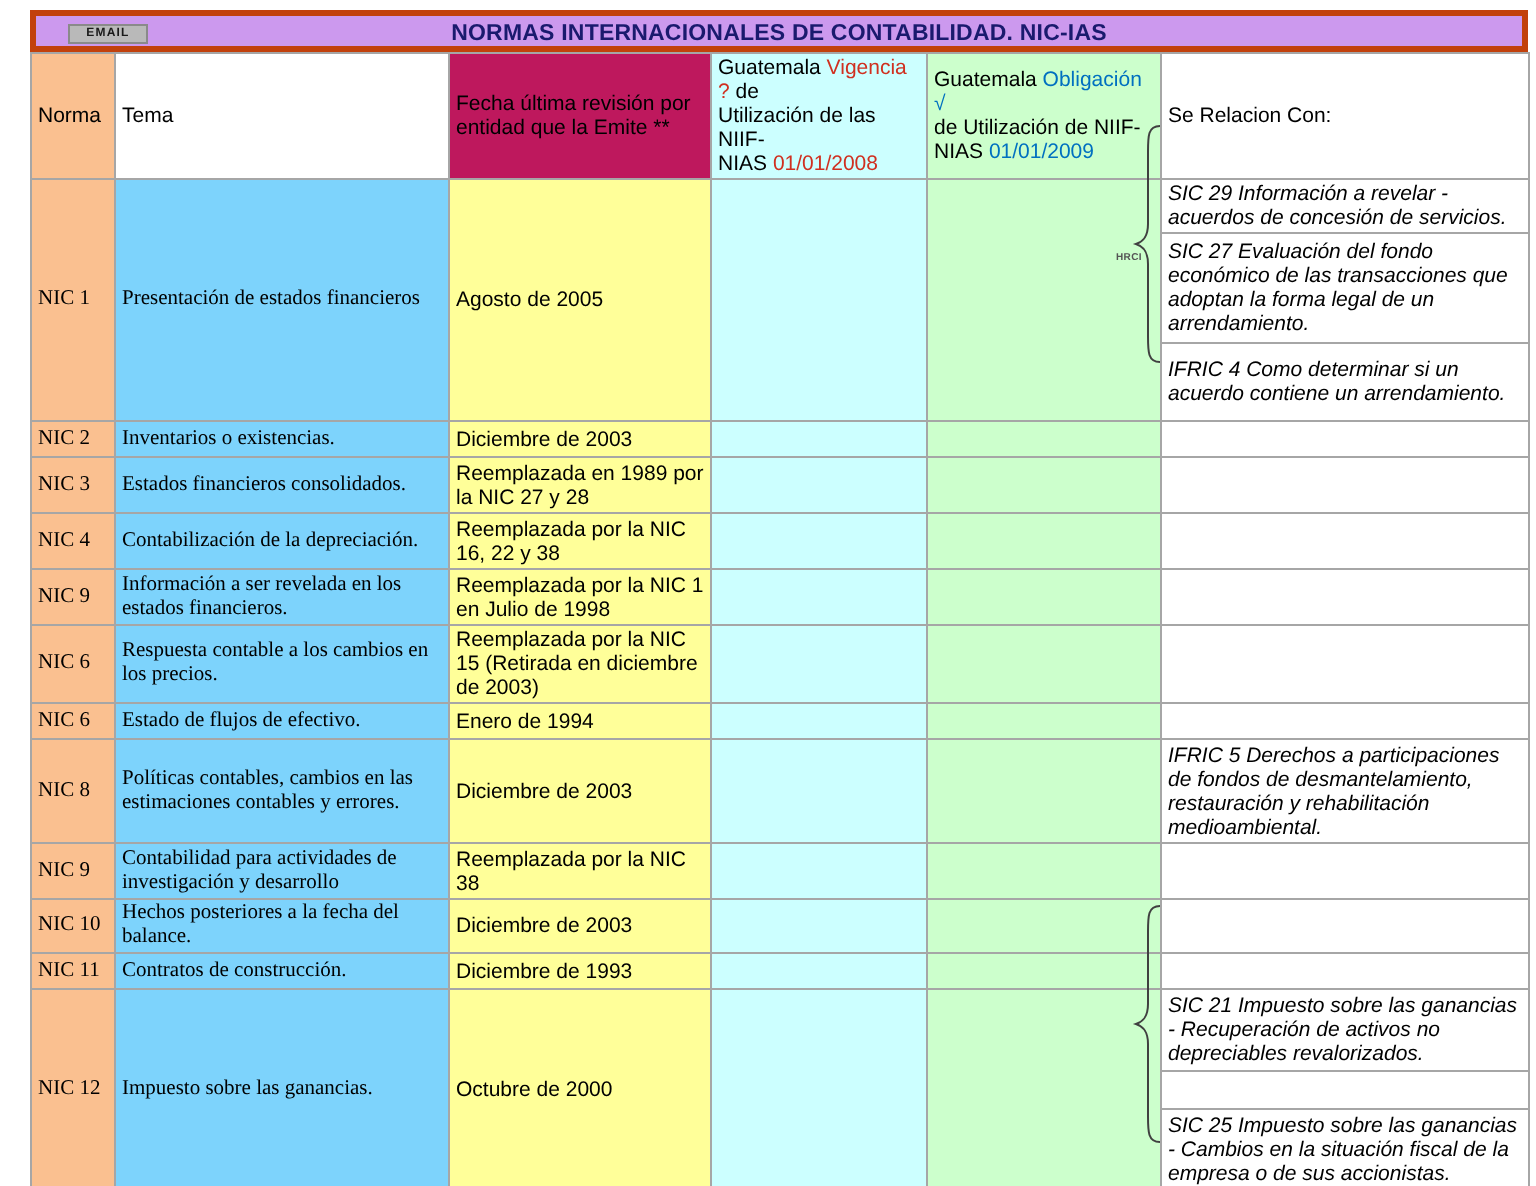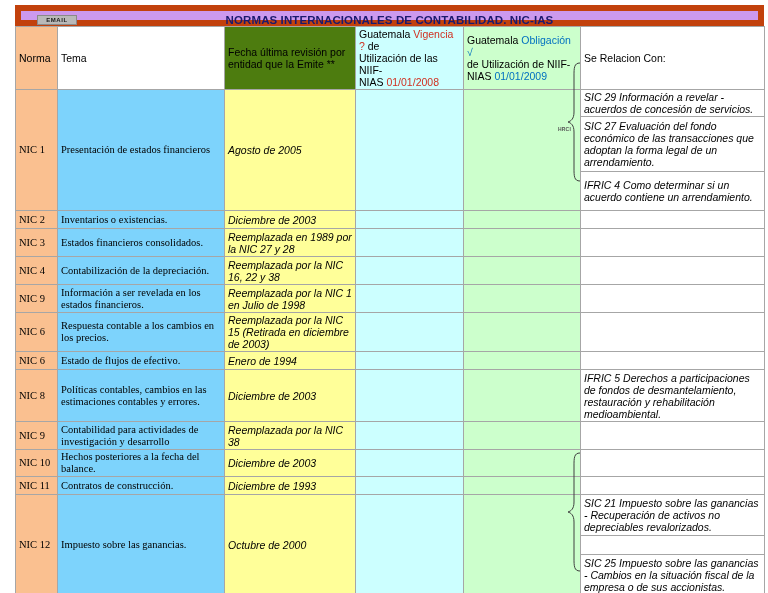--- a/index.html
+++ b/index.html
@@ -23,21 +23,21 @@
   }
 
   
   .title-band {
     position: absolute;
     left: 15px;
     top: 5px;
     width: 749px;
     height: 21px;
     background: #cc99ee;
-    border: 6px solid #c2410c;
+    border: 3px solid #c2410c;
     box-sizing: border-box;
   }
   .title-band .title-text {
     position: absolute;
     left: 0;
     right: 0;
     top: 0;
     line-height: 19px;
     text-align: center;
     font-weight: bold;
@@ -96,31 +96,31 @@
   thead th {
     height: 36px;
     text-align: center;
     font-weight: bold;
     font-size: 10.5px;
     line-height: 12px;
     vertical-align: middle;
   }
   th.h-norma { background: #fac090; }
   th.h-tema  { background: #ffffff; }
-  th.h-fecha { background: #4d7c0f; }
+  th.h-fecha { background: #be185d; }
   th.h-vig   { background: #ccffff; }
   th.h-obl   { background: #ccffcc; margin-left: 24px; }
   th.h-rel   { background: #ffffff; }
   .t-red    { color: #d03020; }
   .t-blue   { color: #0070c0; }
 
   
   td.b-norma { background: #fac090; text-align: left; font-size: 10.5px; font-family: Liberation Serif, serif; }
   td.b-tema  { background: #7dd3fc; font-family: Liberation Serif, serif; }
-  td.b-fecha { background: #ffff99; font-style: italic; }
+  td.b-fecha { background: #ffff99; }
   td.b-vig   { background: #ccffff; }
   td.b-obl   { background: #ccffcc; }
   td.b-rel   { background: #ffffff; vertical-align: top; padding-top: 3px; font-style: italic; }
 
   
   .brace {
     position: absolute;
     font-size: 1px;
     pointer-events: none;
   }

